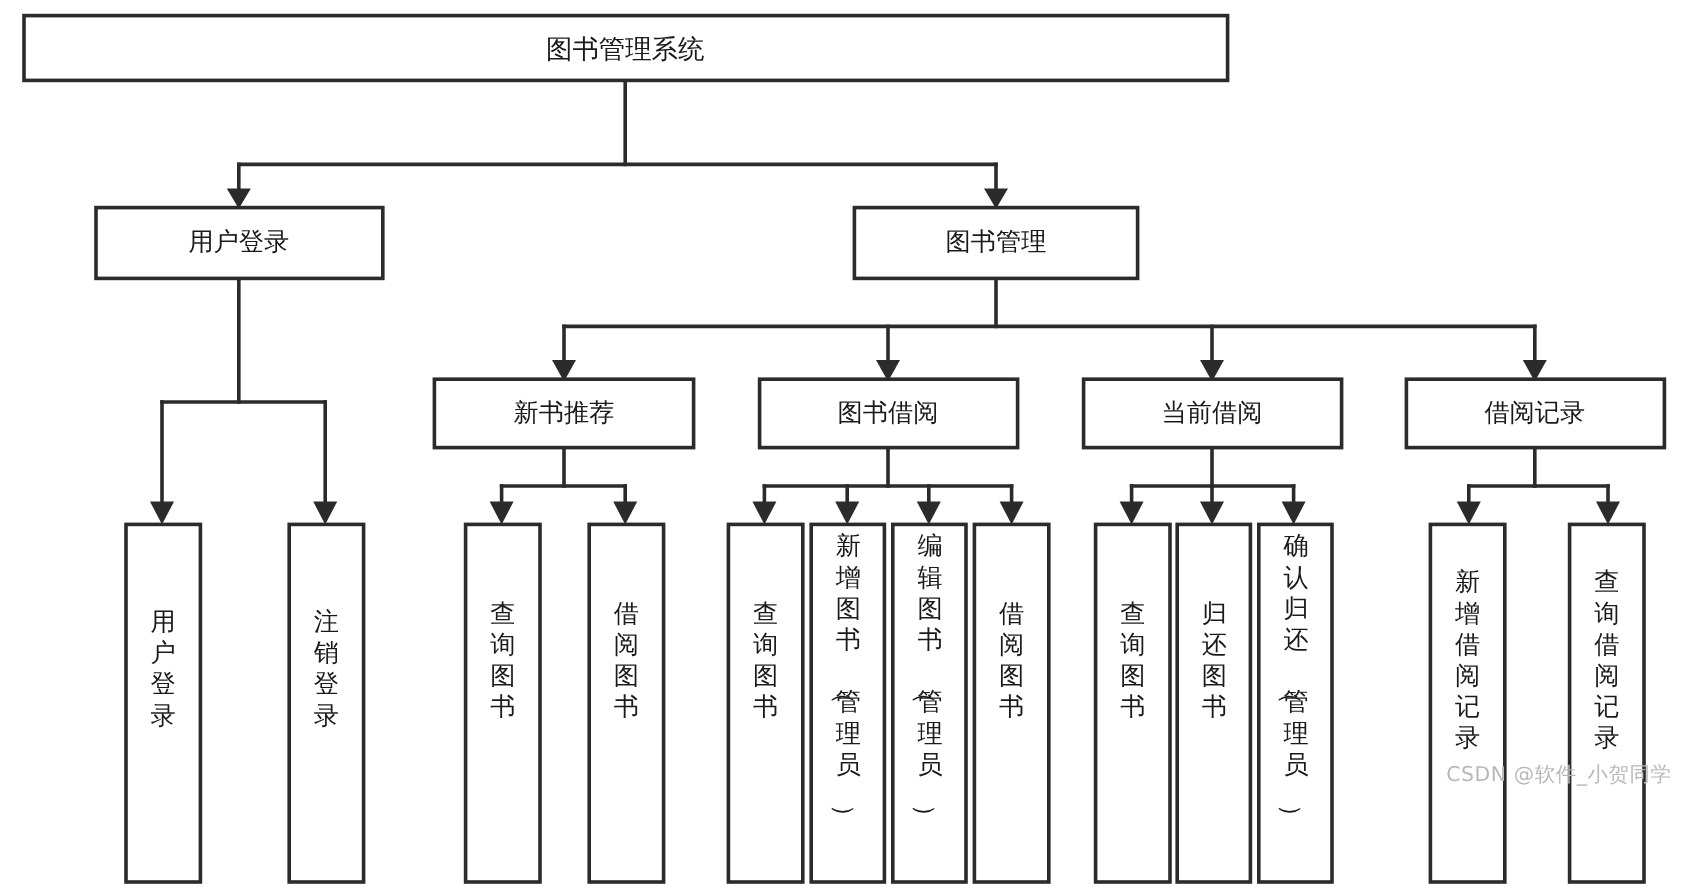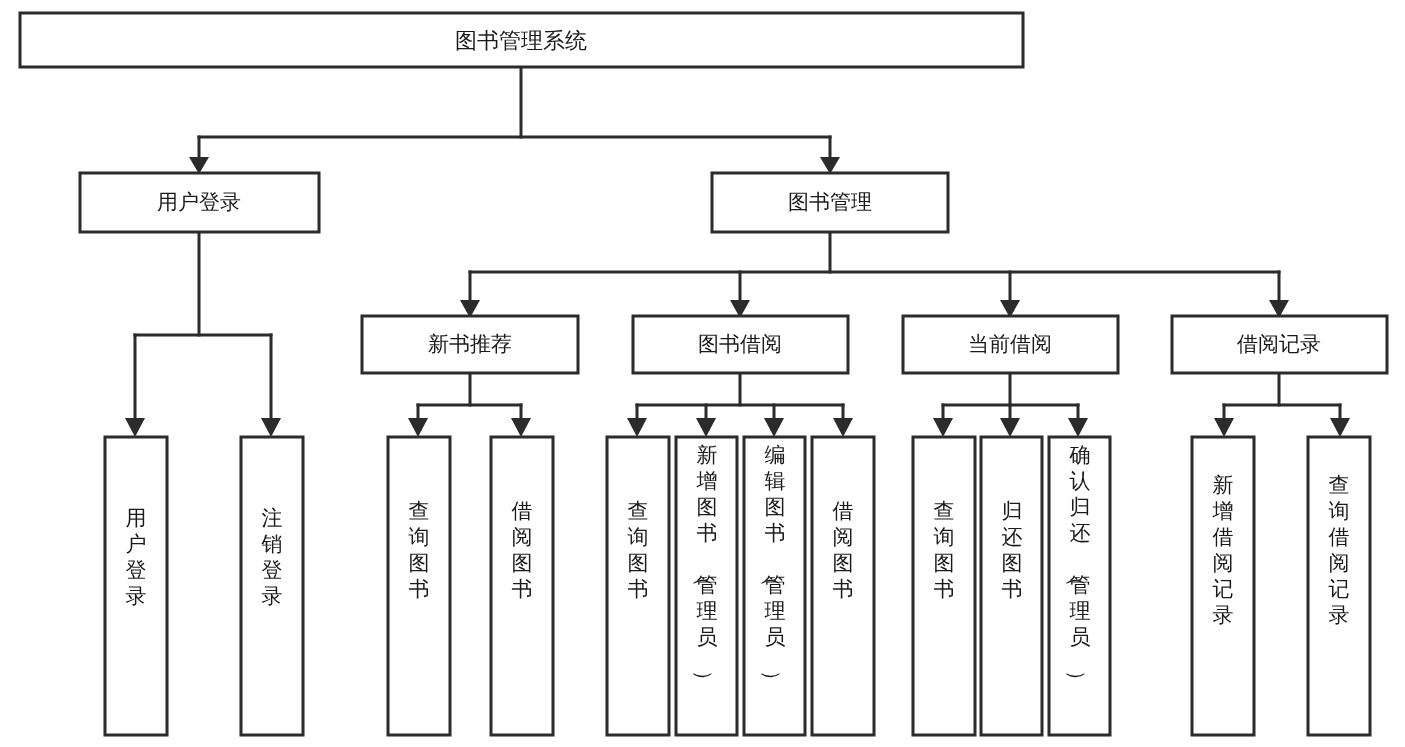--- a/index.html
+++ b/index.html
@@ -242,13 +242,14 @@
       <text class="leaf-label" x="1223" y="492"><tspan x="1223" y="492">新</tspan><tspan x="1223" y="518">增</tspan><tspan x="1223" y="544">借</tspan><tspan x="1223" y="570">阅</tspan><tspan x="1223" y="596">记</tspan><tspan x="1223" y="622">录</tspan></text>
     </g>
 
     <g>
       <rect class="node-rect leaf" x="1308" y="437" width="62" height="298"></rect>
       <text class="leaf-label" x="1339" y="492"><tspan x="1339" y="492">查</tspan><tspan x="1339" y="518">询</tspan><tspan x="1339" y="544">借</tspan><tspan x="1339" y="570">阅</tspan><tspan x="1339" y="596">记</tspan><tspan x="1339" y="622">录</tspan></text>
     </g>
 
   </svg>
 
+  <div class="watermark">CSDN @软件_小贺同学</div>
 </div>
 
 </body></html>

